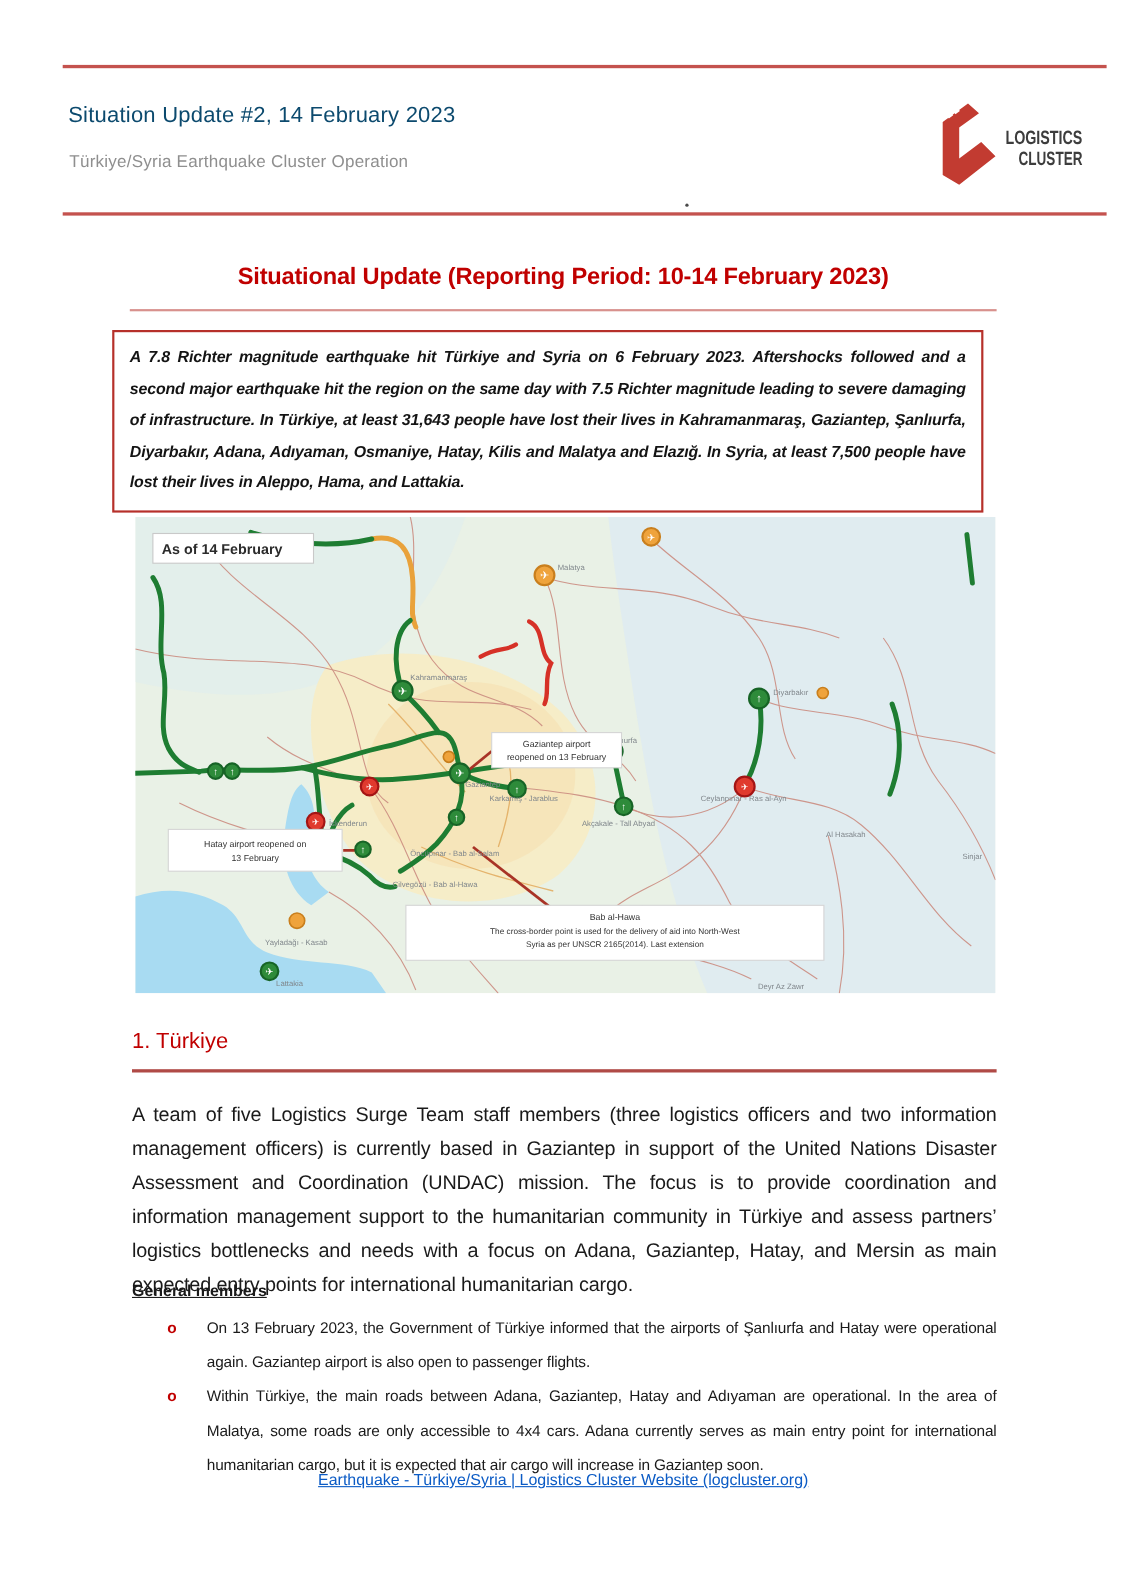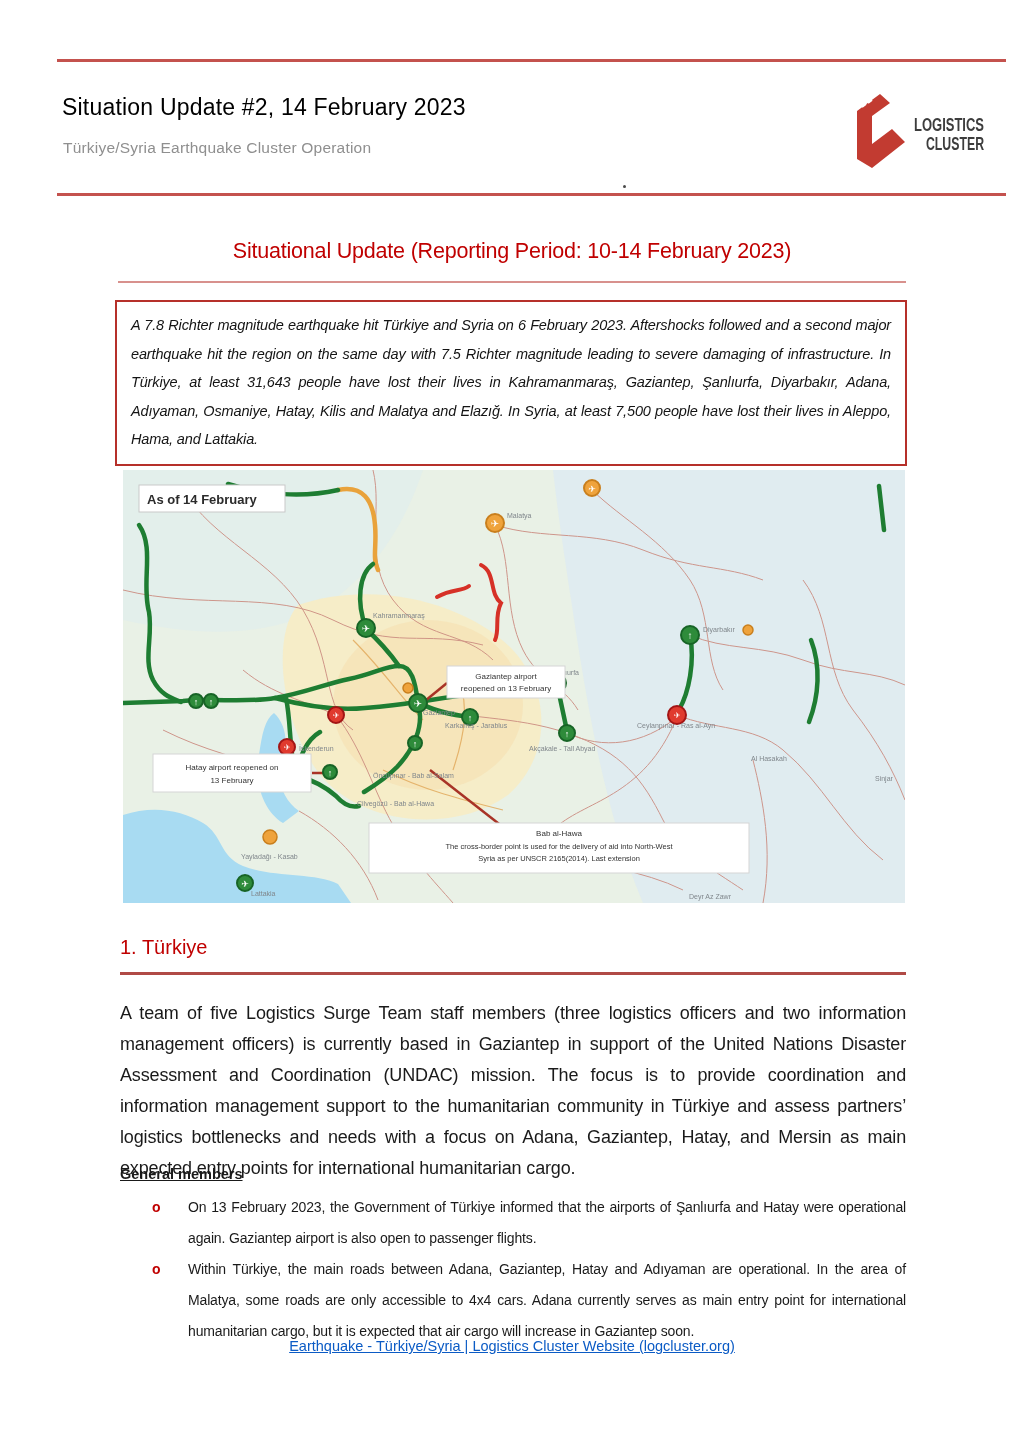--- a/index.html
+++ b/index.html
@@ -2,29 +2,29 @@
 <html><head>
 <meta charset="utf-8">
 <style>
   html,body{margin:0;padding:0;}
   body{
     width:1024px;height:1449px;position:relative;background:#ffffff;
     font-family:"Liberation Sans", sans-serif;color:#1a1a1a;overflow:hidden;
     -webkit-font-smoothing:antialiased;
   }
   .rule{position:absolute;left:57px;width:949px;height:3px;background:#c4524e;}
-  .header-title{position:absolute;left:62px;top:94px;font-size:23px;color:#000000;letter-spacing:.2px;}
+  .header-title{position:absolute;left:62px;top:94px;font-size:20px;color:#0c4a6e;letter-spacing:.2px;}
   .header-sub{position:absolute;left:63px;top:139px;font-size:15.5px;color:#8f8f8f;letter-spacing:.2px;}
   .logo{position:absolute;left:826px;top:82px;}
   .stray-dot{position:absolute;left:623px;top:185px;width:3px;height:3px;background:#4a4a4a;border-radius:50%;}
   .main-title{position:absolute;left:0;top:239px;width:1024px;text-align:center;
-    font-size:21.5px;font-weight:normal;color:#c00000;letter-spacing:-0.2px;}
+    font-size:21.5px;font-weight:bold;color:#c00000;letter-spacing:-0.2px;}
   .title-rule{position:absolute;left:118px;top:281px;width:788px;height:2px;background:#d8918d;}
-  .alert-box{position:absolute;left:115px;top:300px;width:760px;border:2px solid #b6302a;
-    padding:9px 14px 10px 14px;font-size:14.5px;font-weight:normal;font-style:italic;
+  .alert-box{position:absolute;left:102px;top:300px;width:760px;border:2px solid #b6302a;
+    padding:9px 14px 10px 14px;font-size:14.5px;font-weight:bold;font-style:italic;
     line-height:28.6px;text-align:justify;color:#141414;letter-spacing:-0.15px;}
   .map-wrap{position:absolute;left:123px;top:470px;width:782px;height:433px;}
   .sec-heading{position:absolute;left:120px;top:936px;font-size:20px;font-weight:normal;color:#c00000;}
   .sec-rule{position:absolute;left:120px;top:972px;width:786px;height:2.5px;background:#b04a46;}
   .intro-para{position:absolute;left:120px;top:998px;width:786px;font-size:18px;
     line-height:31px;text-align:justify;letter-spacing:-0.15px;color:#1a1a1a;}
   .updates-heading{position:absolute;left:120px;top:1166px;font-size:14.5px;font-weight:bold;
     text-decoration:underline;color:#1a1a1a;}
   .bullet-list{position:absolute;left:152px;top:1192px;width:754px;list-style:none;margin:0;padding:0;}
   .bullet-item{display:flex;align-items:flex-start;}

